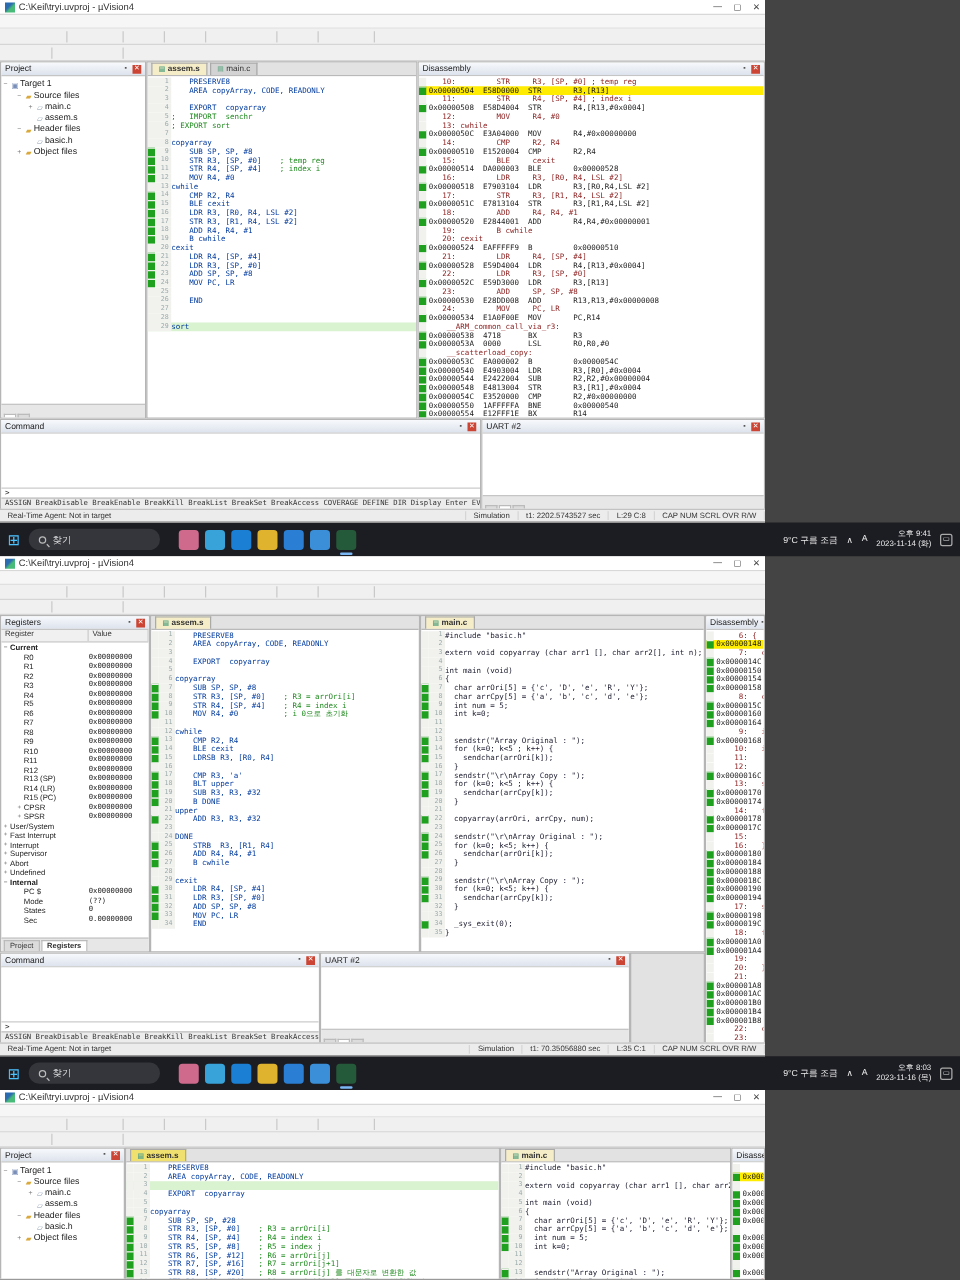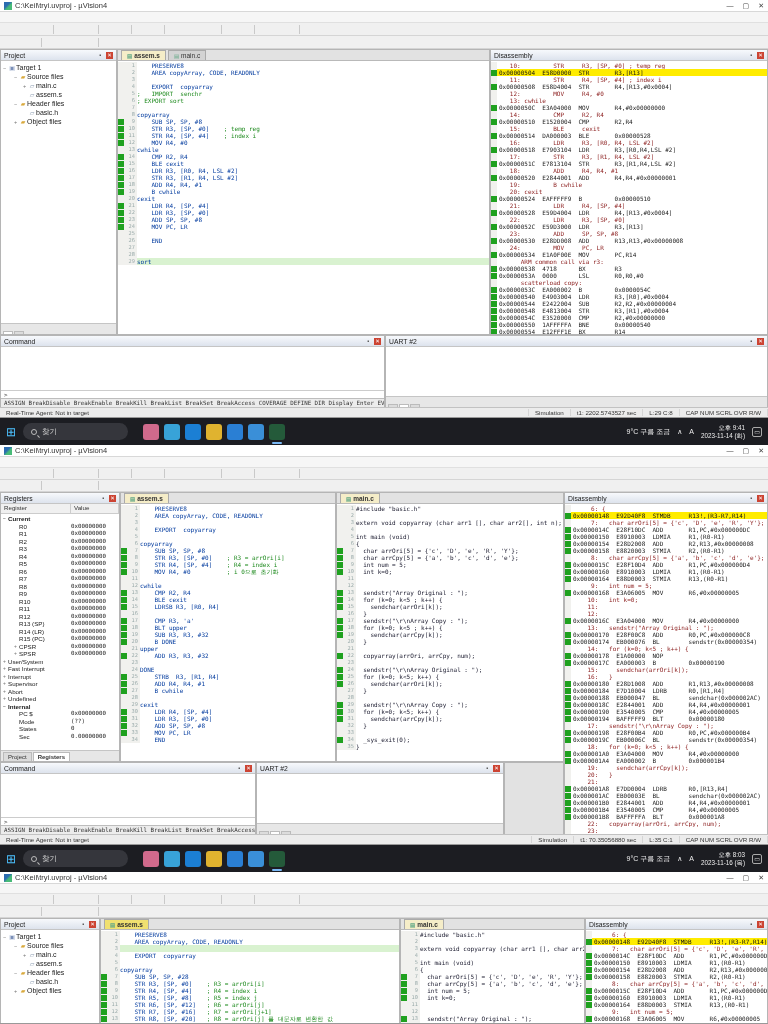--- a/index.html
+++ b/index.html
@@ -1,17 +1,17 @@
 <!DOCTYPE html>
 <html><head>
 <meta charset="utf-8">
 <style>
 * { box-sizing:border-box; margin:0; padding:0; }
 html,body { width:768px; background:#444; font-family:"Liberation Sans",sans-serif; }
-.w { position:relative; width:768px; overflow:hidden; background:#ececec; border-bottom:1px solid #999; }
+.w { position:relative; width:612px; overflow:hidden; background:#ececec; border-bottom:1px solid #999; }
 #w1 { height:418px; } #w2 { height:400px; } #w3 { height:152px; }
 
 
 .tbar { height:12px; background:#fff; display:flex; align-items:center; font-size:7.5px; color:#333; padding:0 4px; border-bottom:1px solid #d8d8d8; }
 .appico { width:8px; height:8px; flex:none; background:linear-gradient(135deg,#2b6cb0 40%,#48bb78 60%); margin-right:3px; }
 .wctl { margin-left:auto; display:flex; gap:9px; font-size:7px; color:#444; }
 .menub { height:11px; display:flex; align-items:center; font-size:7.3px; color:#222; background:#f6f6f6; border-bottom:1px solid #e0e0e0; padding-left:2px; }
 .mitem { padding:0 4px; }
 .tools { height:13px; background:#f0f0f0; border-bottom:1px solid #d5d5d5; display:flex; align-items:center; padding-left:3px; }
 .ticon { width:12px; height:12px; font-size:8px; line-height:12px; text-align:center; color:#456; flex:none; }

